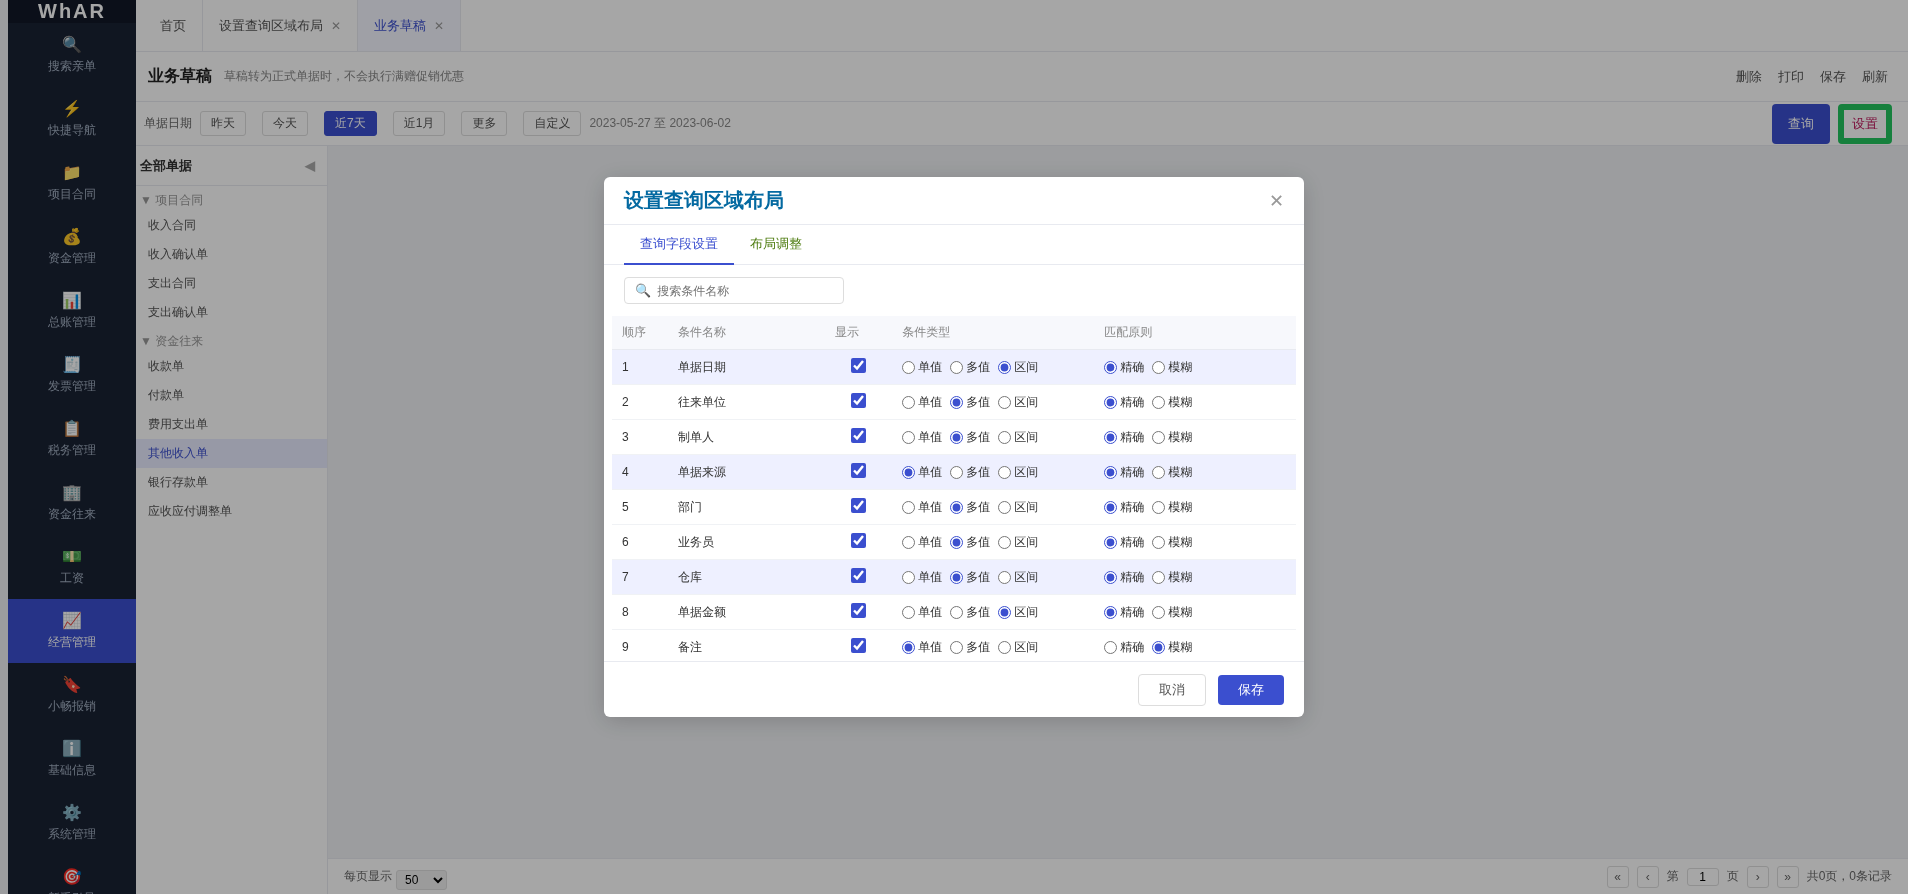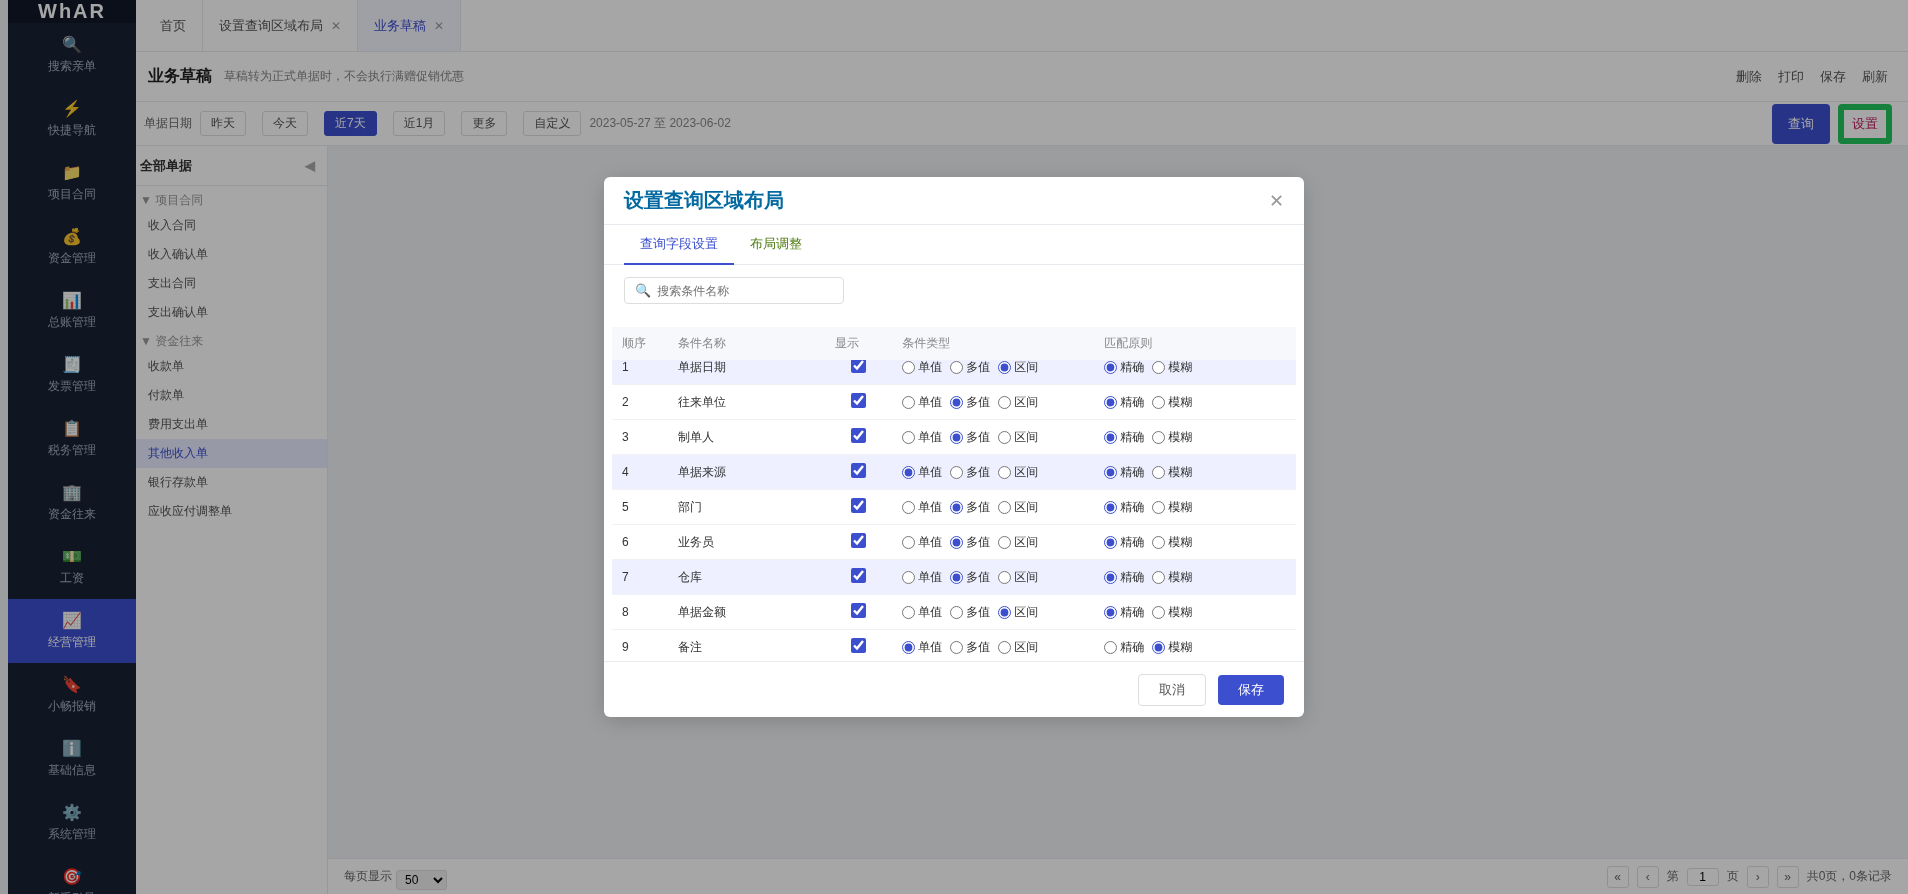--- a/index.html
+++ b/index.html
@@ -150,21 +150,21 @@
     
     .dialog-table-wrap {
       flex: 1; overflow-y: auto; padding: 0 8px;
     }
     .dialog-table {
       width: 100%; border-collapse: collapse; font-size: 12px;
     }
     .dialog-table th {
       background: #f7f8fc; color: #888; font-weight: normal;
       padding: 8px 10px; text-align: left; border-bottom: 1px solid #e8eaf0;
-      position: sticky; top: 11px;
+      position: sticky; top: 0;
     }
     .dialog-table td {
       padding: 8px 10px; border-bottom: 1px solid #f0f2f5; color: #333;
     }
     .dialog-table tr.highlighted { background: #eef0ff; }
     .th-order { width: 50px; }
     .th-name { width: 140px; }
     .th-show { width: 60px; text-align: center; }
     .th-type { width: 180px; }
     .th-match { width: 180px; }

